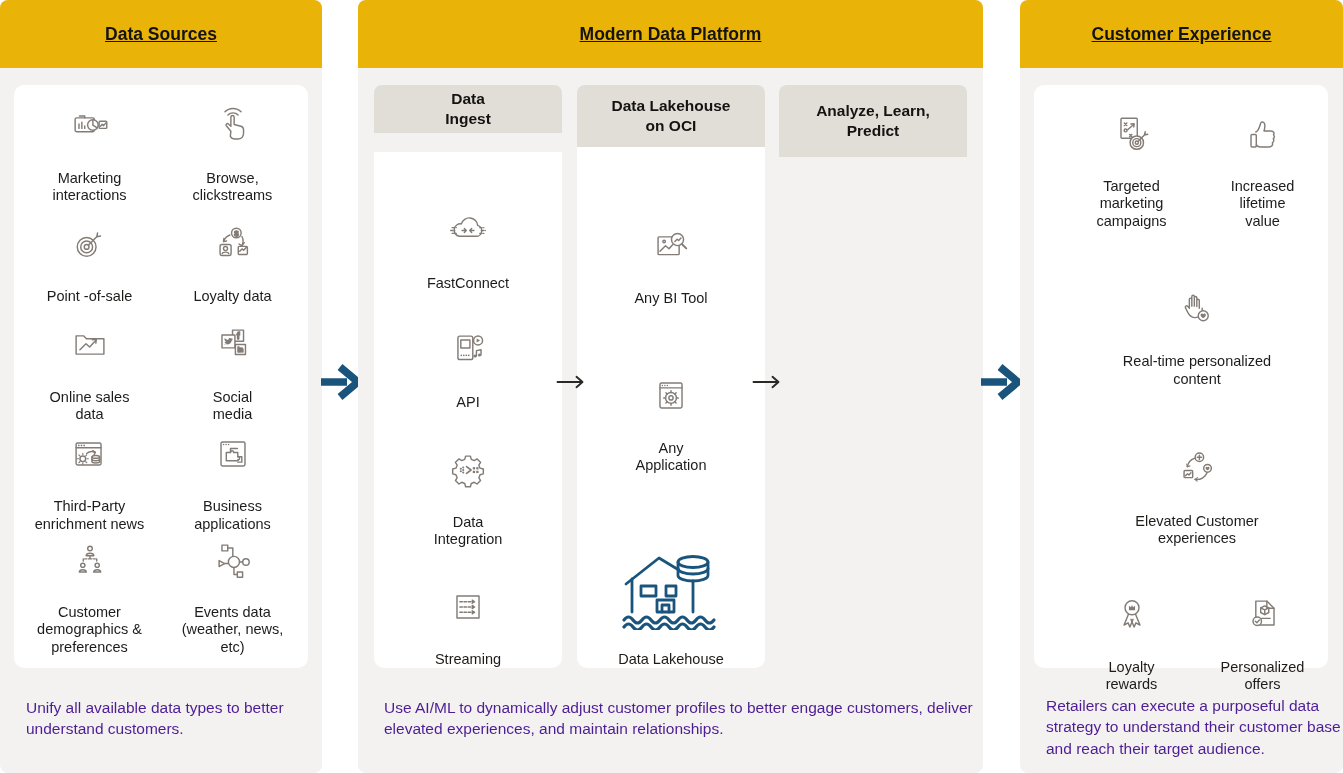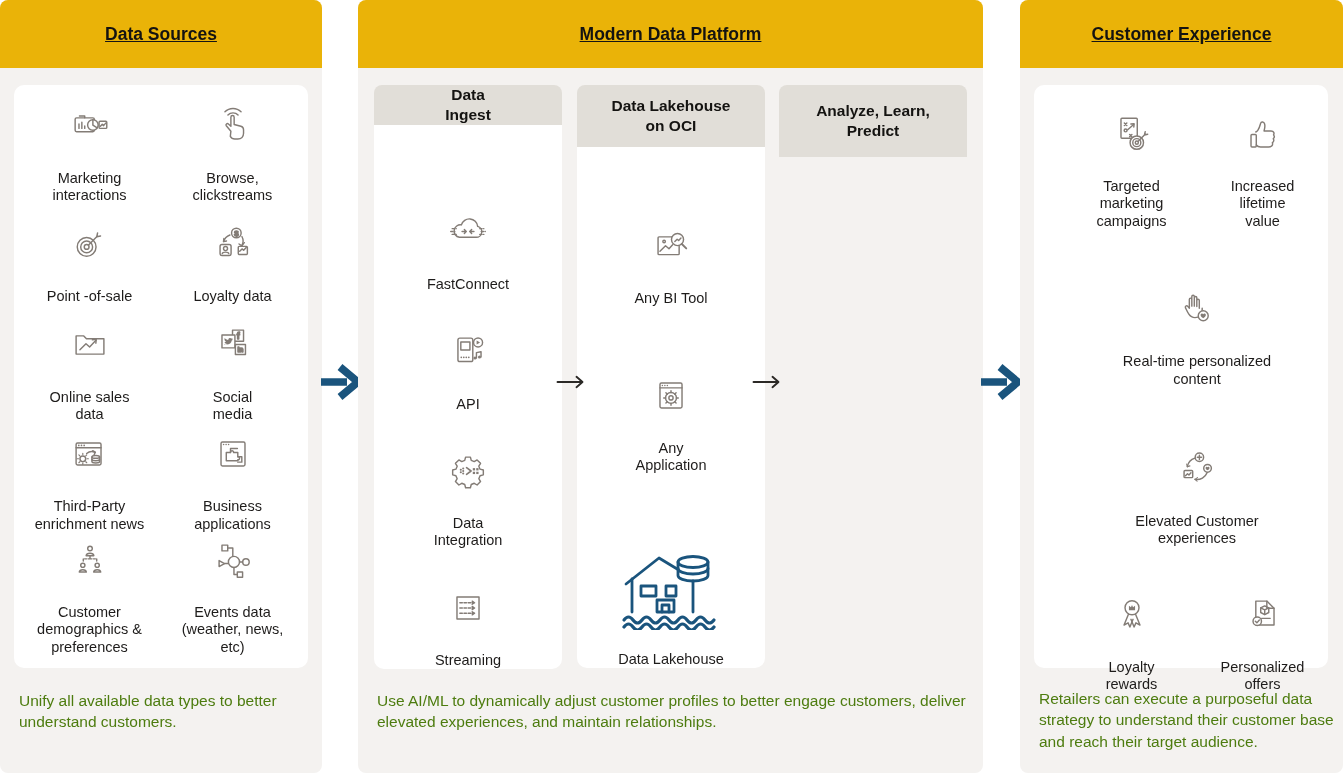--- a/index.html
+++ b/index.html
@@ -20,23 +20,23 @@
   .cell{display:flex;flex-direction:column;align-items:center;justify-content:center;text-align:center;gap:15px;}
   .lbl{margin-top:6px;font-size:14.5px;line-height:1.2;color:#1e1c1b;white-space:pre-line;}
 
   
   .sub{position:absolute;top:85px;bottom:105px;display:flex;flex-direction:column;}
   .sub1{left:16px;width:188px;}
   .sub2{left:219px;width:188px;}
   .sub3{left:421px;width:188px;}
   .sub-header{height:72px;background:#e1ded8;border-radius:8px 8px 0 0;display:flex;align-items:center;justify-content:center;text-align:center;font-weight:700;font-size:15.5px;line-height:1.3;color:#141311;white-space:pre-line;}
   .sub-body{flex:1;background:#fff;border-radius:0 0 10px 10px;display:flex;flex-direction:column;align-items:center;padding-top:76px;}
-  .sub1 .sub-body{padding-top:84px;}
-
-  .caption{position:absolute;font-size:15.5px;line-height:1.38;color:#4d7c0f;margin:5px;}
+  .sub1 .sub-body{padding-top:56px;margin-top:19px;}
+
+  .caption{position:absolute;font-size:15.5px;line-height:1.38;color:#4c1d95;margin:12px;}
   .cap-a{left:14px;top:685px;width:300px;}
   .cap-b{left:14px;top:685px;width:612px;}
   .cap-c{left:14px;top:683px;width:302px;}
 
   svg.ic{width:46px;height:46px;stroke:currentColor;fill:none;stroke-width:1.5;stroke-linecap:round;stroke-linejoin:round;color:#837c76;flex:none;}
   svg.ic-lake{width:104px;height:80px;stroke:currentColor;fill:none;stroke-width:2.8;stroke-linecap:round;stroke-linejoin:round;color:#1a547d;flex:none;}
 
   .arrow-blue{position:absolute;width:46px;height:38px;stroke:#1a547d;fill:none;stroke-width:7.5;stroke-linecap:butt;stroke-linejoin:miter;}
   .arrow-dark{position:absolute;width:30px;height:16px;stroke:#2b2926;fill:none;stroke-width:1.9;stroke-linecap:round;stroke-linejoin:round;}
 

